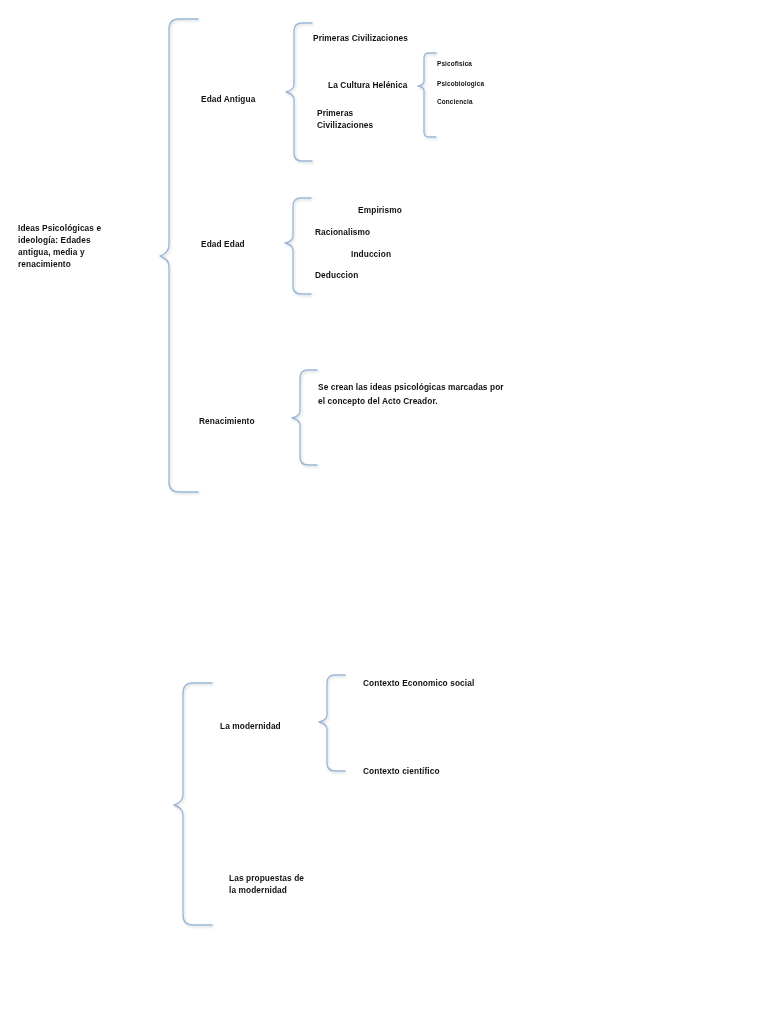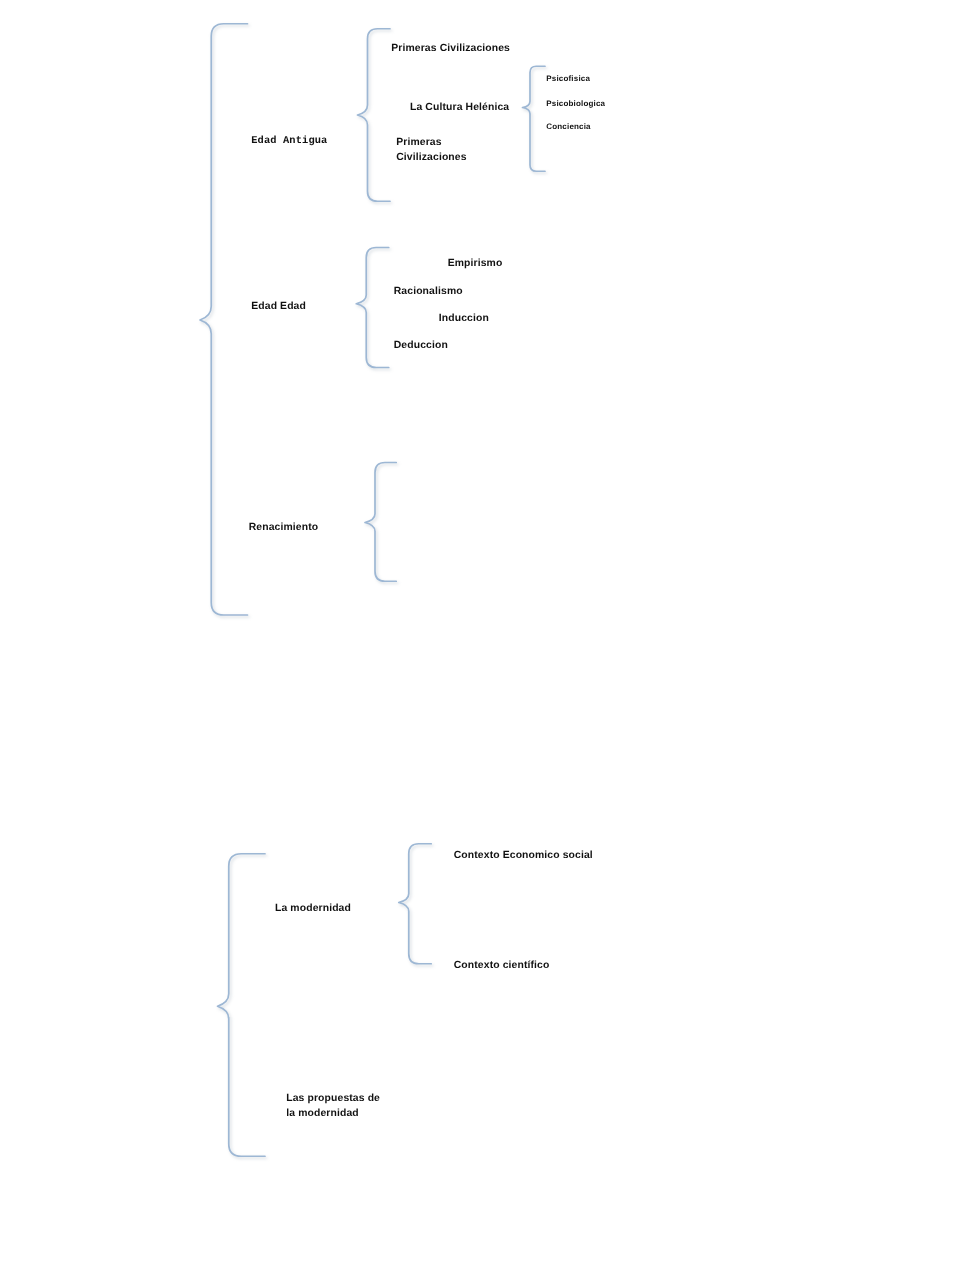--- a/index.html
+++ b/index.html
@@ -132,22 +132,26 @@
         Q 327 675 327 683
         L 327 715
         Q 327 720 319 722
         Q 327 724 327 729
         L 327 763
         Q 327 771 335 771
         L 345 771"></path>
     </g>
   </svg>
 
+  <div class="node n-root" style="left:18px; top:222px; width:130px;">Ideas Psicológicas e
+ideología: Edades
+antigua, media y
+renacimiento</div>
 
-  <div class="node n-branch" style="left:201px; top:107px; width:90px;font-family:Liberation Mono, monospace;">Edad Antigua</div>
+  <div class="node n-branch" style="left:201px; top:93px; width:90px;">Edad Antigua</div>
 
   <div class="node n-leaf" style="left:313px; top:32px; width:160px;">Primeras Civilizaciones</div>
 
   <div class="node n-leaf" style="left:312px; top:79px; width:140px;padding-left:16px;">La Cultura Helénica</div>
 
   <div class="node n-leaf" style="left:317px; top:107px; width:110px;">Primeras
 Civilizaciones</div>
 
   <div class="node n-leaf-sm" style="left:437px; top:59px; width:90px;">Psicofisica</div>
 
@@ -160,20 +164,22 @@
   <div class="node n-leaf" style="left:315px; top:204px; width:130px;text-align:center;">Empirismo</div>
 
   <div class="node n-leaf" style="left:315px; top:226px; width:130px;">Racionalismo</div>
 
   <div class="node n-leaf" style="left:315px; top:248px; width:130px;margin-left:36px;">Induccion</div>
 
   <div class="node n-leaf" style="left:315px; top:269px; width:130px;">Deduccion</div>
 
   <div class="node n-branch" style="left:199px; top:415px; width:95px;">Renacimiento</div>
 
+  <div class="node n-para" style="left:318px; top:381px; width:215px;">Se crean las ideas psicológicas marcadas por
+el concepto del Acto Creador.</div>
 
 
 
   <div class="node n-branch" style="left:220px; top:720px; width:100px;">La modernidad</div>
 
   <div class="node n-leaf" style="left:363px; top:661px; width:180px;margin-top:16px;">Contexto Economico social</div>
 
   <div class="node n-leaf" style="left:363px; top:725px; width:180px;margin-top:40px;">Contexto científico</div>
 
   <div class="node n-branch" style="left:229px; top:872px; width:120px;">Las propuestas de

